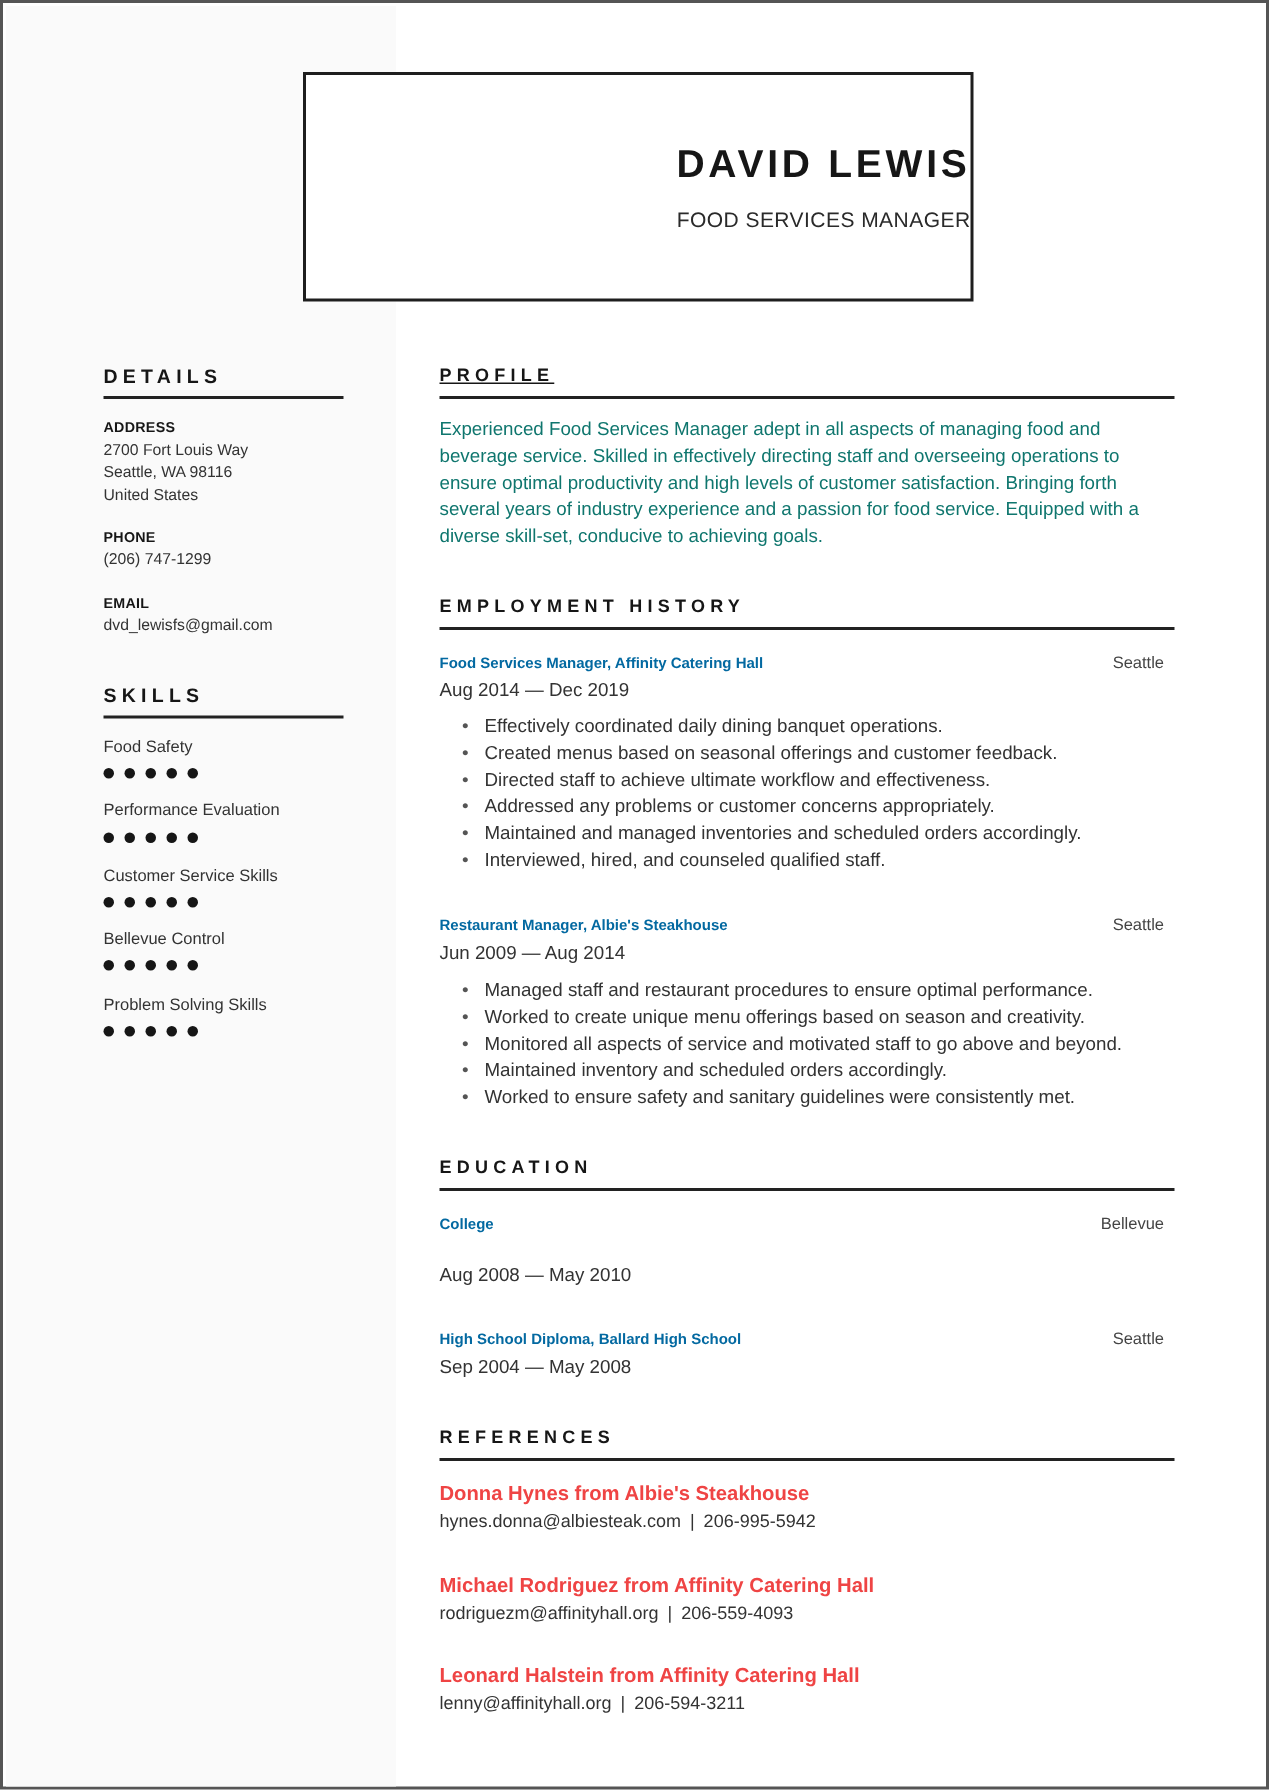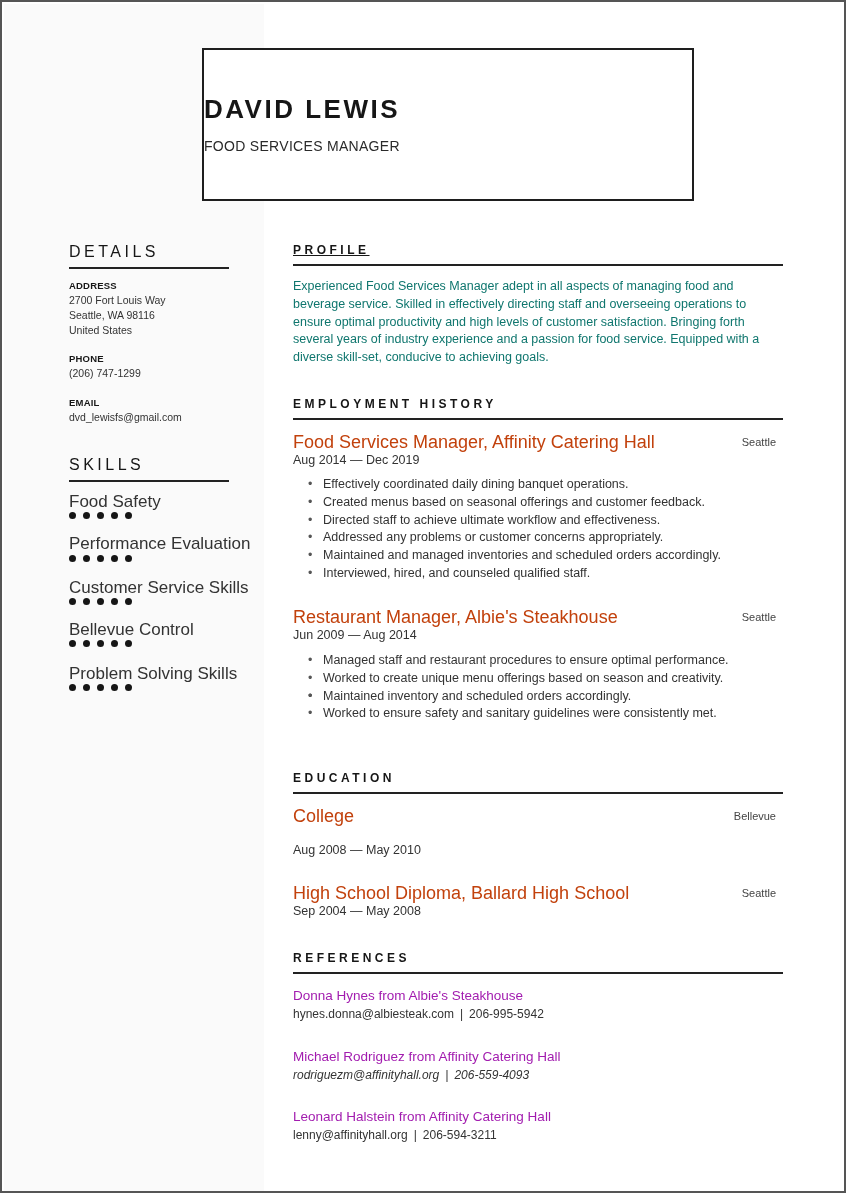--- a/index.html
+++ b/index.html
@@ -13,67 +13,67 @@
   .page {
     position: absolute; left: 0; top: 0; width: 846px; height: 1193px;
     border: 2px solid #555555;
     background: #ffffff;
   }
   .sidebar-bg {
     position: absolute; left: 2px; top: 2px; width: 260px; height: 1187px;
     background: #fafafa;
   }
   .header-box {
-    position: absolute; left: 200px; top: 46px; width: 492px; height: 153px;
+    position: absolute; left: 200px; top: 46px; width: 447px; height: 153px;
     border: 2px solid #1e1e1e;
     background: #ffffff;
-    text-align: left;
+    text-align: right;
   }
   .name {
     position: absolute; left: 0; right: 0; top: 44px;
     font-size: 26px; font-weight: bold; letter-spacing: 2.5px; color: #161616;
   }
   .job-title {
     position: absolute; left: 0; right: 0; top: 88px;
     font-size: 14px; letter-spacing: 0.3px; color: #2a2a2a;
   }
   .side-heading {
     position: absolute; left: 67px; width: 160px;
-    font-size: 16px; font-weight: normal; letter-spacing: 3.5px; color: #161616;
+    font-size: 13px; font-weight: bold; letter-spacing: 3.5px; color: #161616;
     padding-bottom: 6px; border-bottom: 2px solid #222222;
   }
   .label {
     position: absolute; left: 67px;
     font-size: 9.5px; font-weight: bold; color: #161616; letter-spacing: 0.2px;
   }
   .side-text {
     position: absolute; left: 67px;
     font-size: 10.5px; line-height: 15px; color: #333333;
   }
   .skill-name {
     position: absolute; left: 67px;
-    font-size: 17px; color: #333333;
+    font-size: 11px; color: #333333;
   }
   .dots {
     position: absolute; left: 67px; display: flex; gap: 7px;
   }
   .dot { width: 7px; height: 7px; border-radius: 50%; background: #161616; }
 
   .main-heading {
     position: absolute; left: 291px; width: 490px;
     font-size: 12px; font-weight: bold; letter-spacing: 3.5px; color: #161616;
     padding-bottom: 7px; border-bottom: 2px solid #222222;
   }
   .profile-text {
     position: absolute; left: 291px; top: 276px; width: 492px;
     font-size: 12.5px; line-height: 17.8px; color: #0f766e;
   }
   .entry-title {
     position: absolute; left: 291px;
-    font-size: 18px; font-weight: normal; color: #c2410c; line-height: 17px;
+    font-size: 10px; font-weight: bold; color: #0369a1; line-height: 17px;
   }
   .entry-city {
     position: absolute; right: 68px;
     font-size: 11px; color: #444444;
   }
   .entry-date {
     position: absolute; left: 291px;
     font-size: 12.5px; color: #333333;
   }
   .bullets {
@@ -81,21 +81,21 @@
   }
   .bullets li {
     font-size: 12.5px; line-height: 17.8px; color: #333333;
     position: relative; padding-left: 15px;
   }
   .bullets li .b {
     position: absolute; left: 0; top: 0; color: #555555;
   }
   .ref-name {
     position: absolute; left: 291px;
-    font-size: 13.5px; font-weight: normal; color: #a21caf;
+    font-size: 13.5px; font-weight: bold; color: #ef4444;
   }
   .ref-contact {
     position: absolute; left: 291px;
     font-size: 12px; color: #333333;
   }
   .ref-contact .sep { margin: 0 6px; }
 </style>
 </head>
 <body>
 
@@ -182,21 +182,21 @@
     <li><span class="b">•</span><span>Maintained and managed inventories and scheduled orders accordingly.</span></li>
     <li><span class="b">•</span><span>Interviewed, hired, and counseled qualified staff.</span></li>
   </ul>
 
   <div class="entry-title" style="top:607px;">Restaurant Manager, Albie's Steakhouse</div>
   <div class="entry-city" style="top:609px;">Seattle</div>
   <div class="entry-date" style="top:626px;">Jun 2009 — Aug 2014</div>
   <ul class="bullets" style="top:650px;">
     <li><span class="b">•</span><span>Managed staff and restaurant procedures to ensure optimal performance.</span></li>
     <li><span class="b">•</span><span>Worked to create unique menu offerings based on season and creativity.</span></li>
-    <li><span class="b">•</span></li>
+    <li><span class="b">•</span><span>Monitored all aspects of service and motivated staff to go above and beyond.</span></li>
     <li><span class="b">•</span><span>Maintained inventory and scheduled orders accordingly.</span></li>
     <li><span class="b">•</span><span>Worked to ensure safety and sanitary guidelines were consistently met.</span></li>
   </ul>
 
   <div class="main-heading" style="top:769px;">EDUCATION</div>
 
   <div class="entry-title" style="top:806px;">
     <div>College</div>
   </div>
   <div class="entry-city" style="top:808px;">Bellevue</div>
@@ -207,21 +207,21 @@
   <div class="entry-date" style="top:902px;">Sep 2004 — May 2008</div>
 
   <div class="main-heading" style="top:949px;">REFERENCES</div>
 
   <div class="ref-name" style="top:986px;">Donna Hynes from Albie's Steakhouse</div>
   <div class="ref-contact" style="top:1005px;">
     <span>hynes.donna@albiesteak.com</span><span class="sep">|</span><span>206-995-5942</span>
   </div>
 
   <div class="ref-name" style="top:1047px;">Michael Rodriguez from Affinity Catering Hall</div>
-  <div class="ref-contact" style="top:1066px;font-style:italic;">
+  <div class="ref-contact" style="top:1066px;">
     <span>rodriguezm@affinityhall.org</span><span class="sep">|</span><span>206-559-4093</span>
   </div>
 
   <div class="ref-name" style="top:1107px;">Leonard Halstein from Affinity Catering Hall</div>
   <div class="ref-contact" style="top:1126px;">
     <span>lenny@affinityhall.org</span><span class="sep">|</span><span>206-594-3211</span>
   </div>
 </div>
 
 </body></html>

